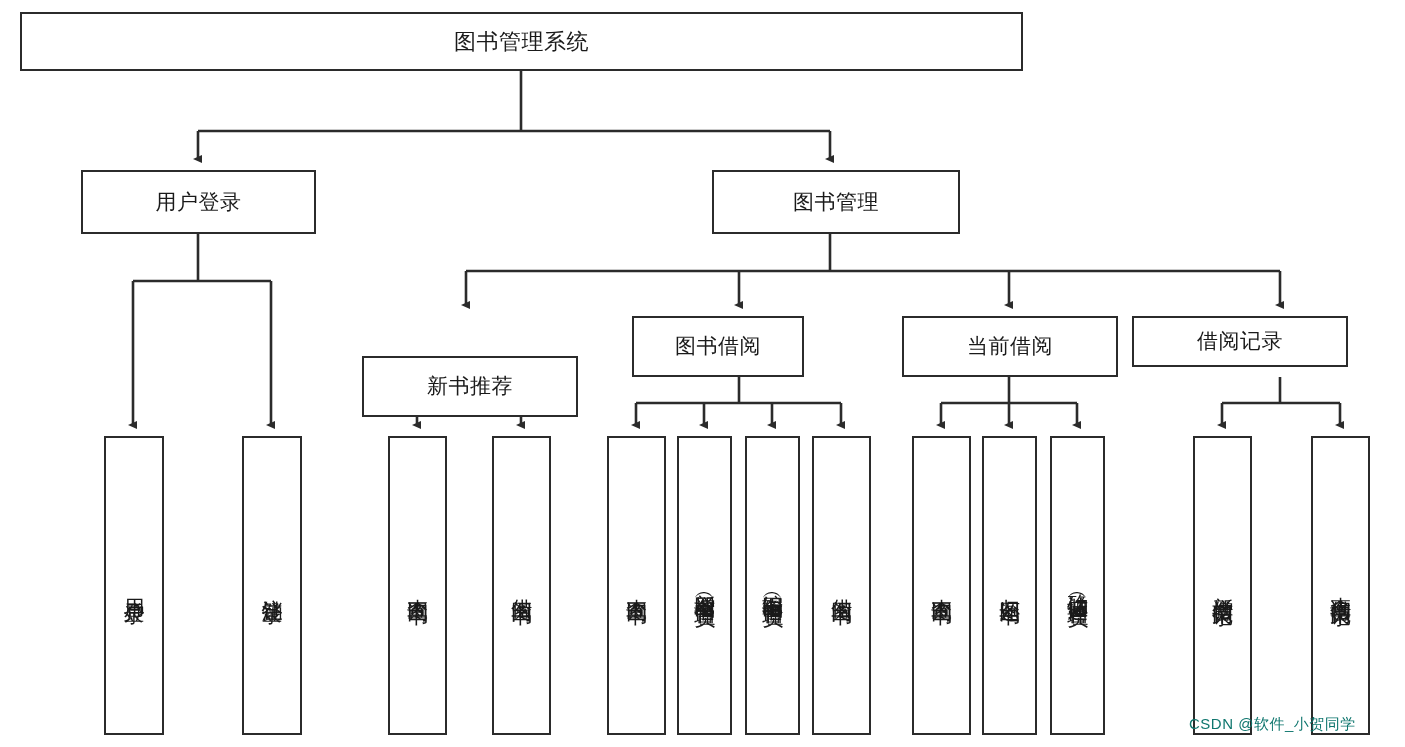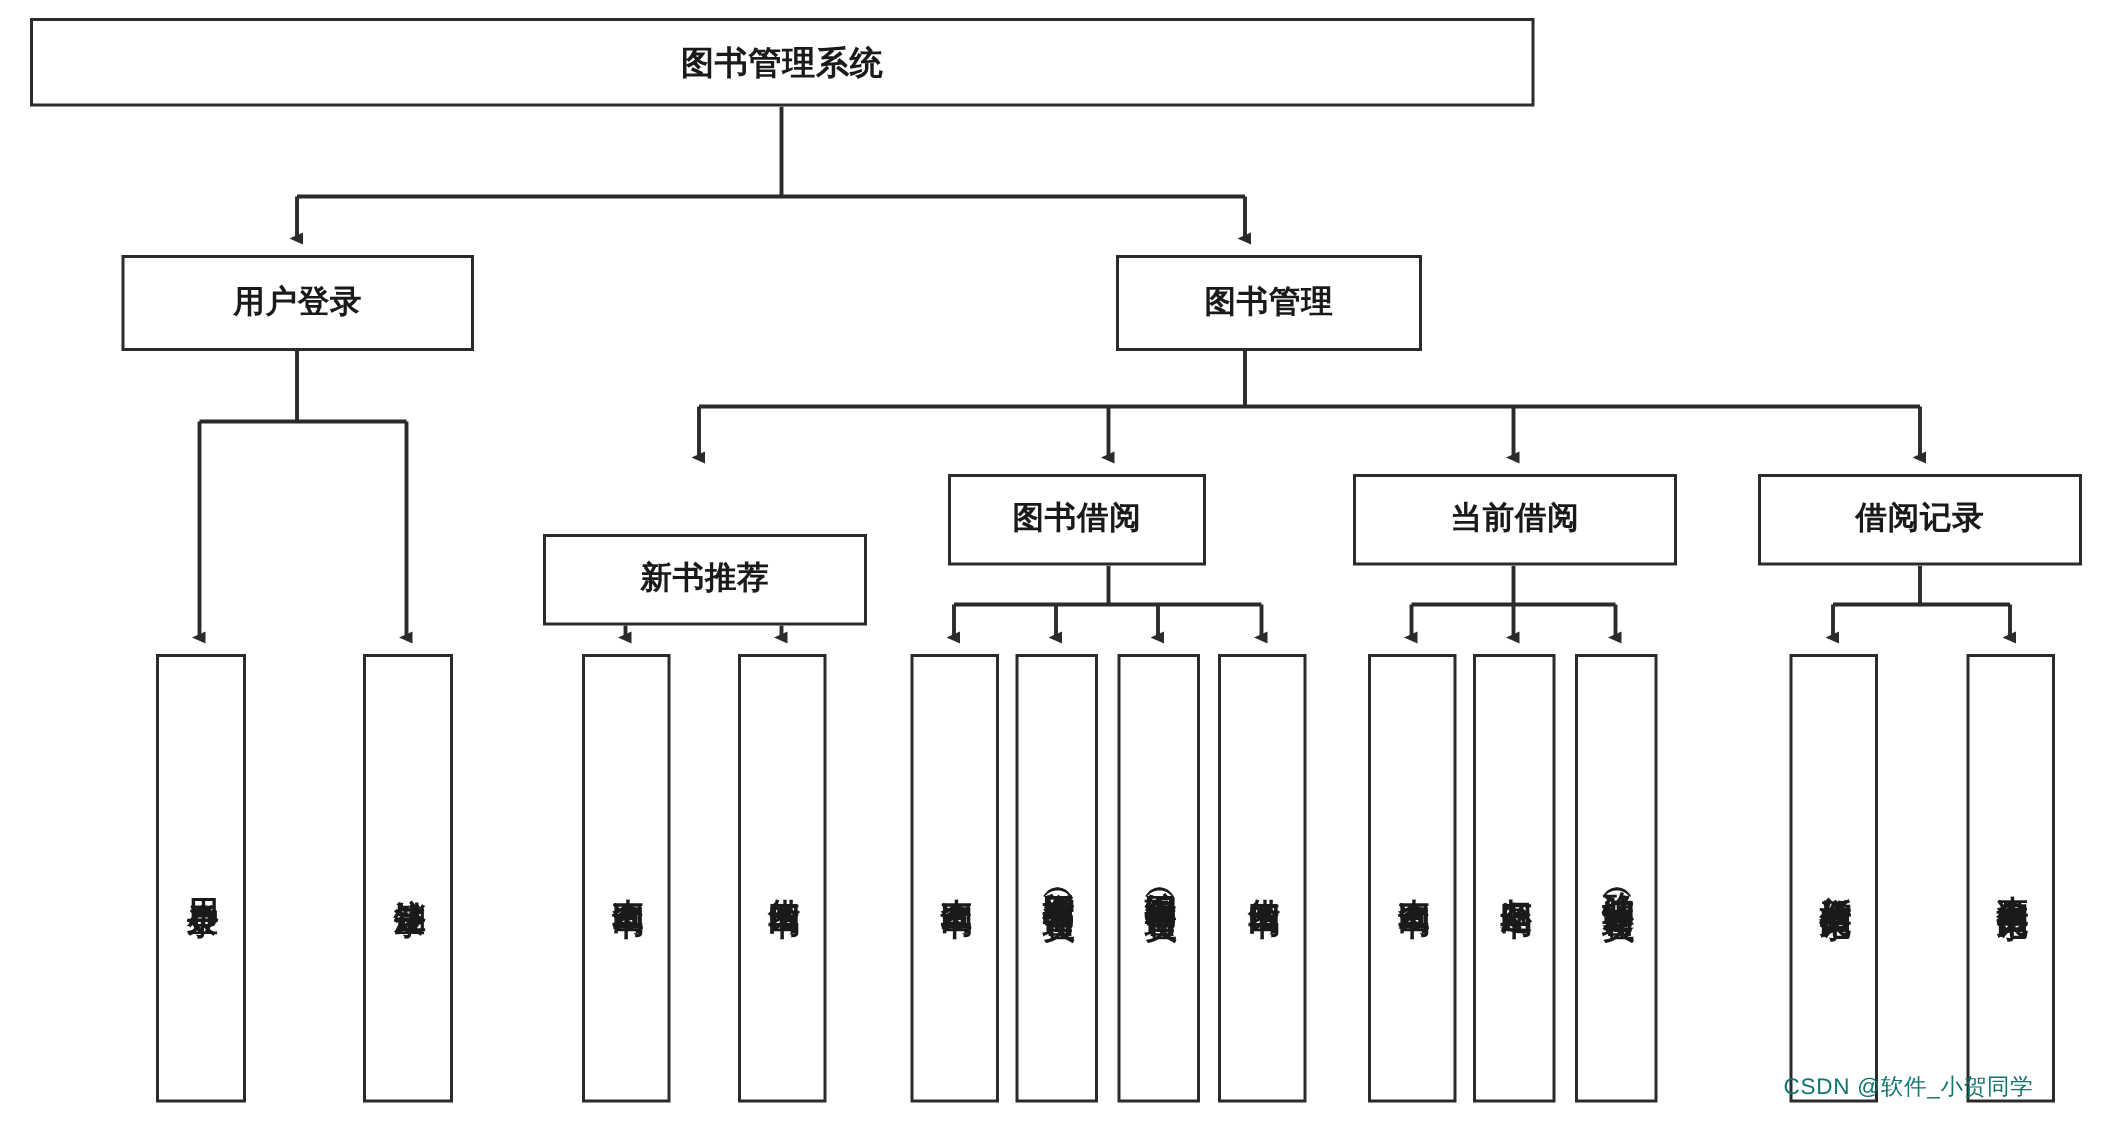--- a/index.html
+++ b/index.html
@@ -35,21 +35,20 @@
     align-items: center;
     justify-content: center;
     color: #1a1a1a;
   }
   .node-label {
     display: block;
     text-align: center;
     line-height: 1.16;
     color: #1a1a1a;
     white-space: nowrap;
-    font-weight: bold;
   }
   
   .node.horiz .node-label {
     font-size: 21px;
     letter-spacing: 0.5px;
   }
   .node.root .node-label {
     font-size: 22px;
     letter-spacing: 0.5px;
   }
@@ -131,37 +130,37 @@
   </svg>
 
   <div class="node root horiz" style="left:20px; top:12px; width:1003px; height:59px;">
     <span class="node-label">图书管理系统</span>
   </div>
 
   <div class="node horiz" style="left:81px; top:170px; width:235px; height:64px;">
     <span class="node-label">用户登录</span>
   </div>
 
-  <div class="node horiz" style="left:744px; top:170px; width:204px; height:64px;">
+  <div class="node horiz" style="left:712px; top:170px; width:248px; height:64px;">
     <span class="node-label">图书管理</span>
   </div>
 
   <div class="node horiz" style="left:362px; top:316px; width:216px; height:61px;margin-top:40px;">
     <span class="node-label">新书推荐</span>
   </div>
 
   <div class="node horiz" style="left:632px; top:316px; width:172px; height:61px;">
     <span class="node-label">图书借阅</span>
   </div>
 
   <div class="node horiz" style="left:902px; top:316px; width:216px; height:61px;">
     <span class="node-label">当前借阅</span>
   </div>
 
-  <div class="node horiz" style="left:1172px; top:316px; width:216px; height:61px;">
+  <div class="node horiz" style="left:1132px; top:316px; width:216px; height:51px;">
     <span class="node-label">借阅记录</span>
   </div>
 
   <div class="node vert" style="left:104px; top:436px; width:60px; height:299px;">
     <span class="node-label">用户登录</span>
   </div>
 
   <div class="node vert" style="left:242px; top:436px; width:60px; height:299px;">
     <span class="node-label">注销登录</span>
   </div>

